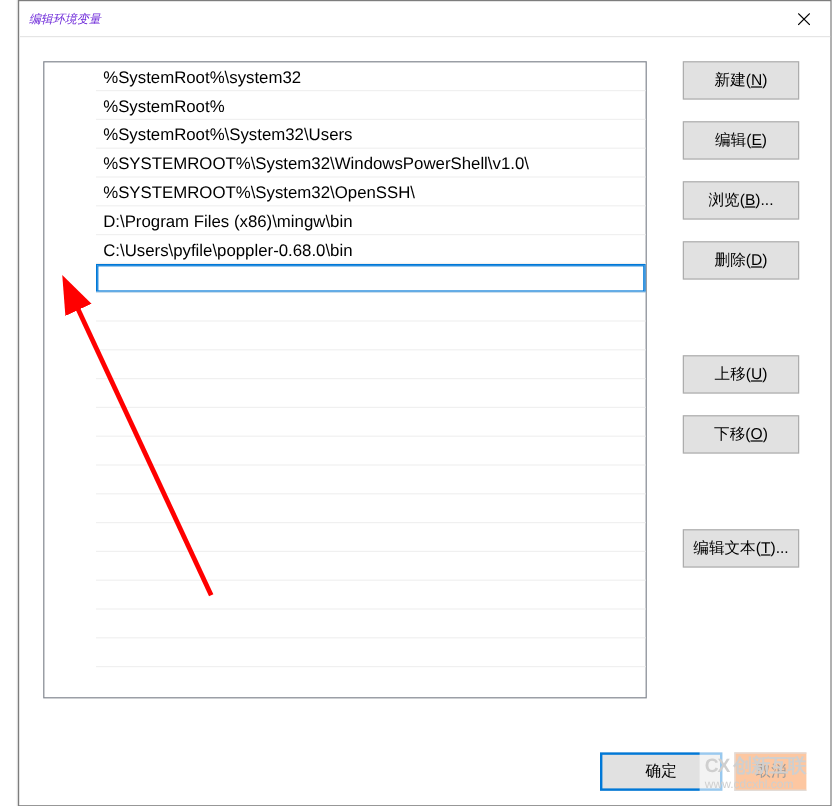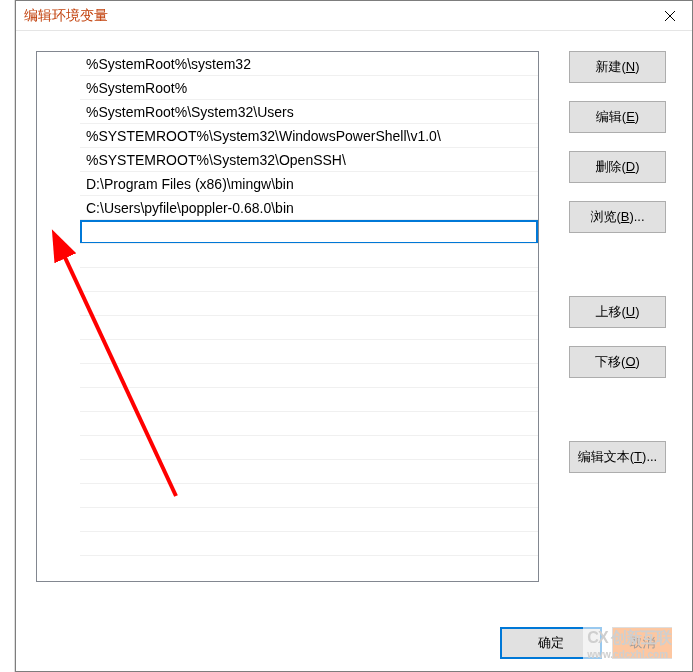--- a/index.html
+++ b/index.html
@@ -34,22 +34,23 @@
 }
 .titlebar {
   height: 30px;
   display: flex;
   align-items: center;
   justify-content: space-between;
   padding-left: 8px;
   border-bottom: 1px solid #e5e5e5;
 }
 .titlebar-title {
-  font-size: 14px;
-  color: #c2410c;
+  font-size: 10px;
+  color: #6d28d9;
+  font-style: italic;
 }
 .close-btn {
   width: 45px;
   height: 100%;
   display: flex;
   align-items: center;
   justify-content: center;
   cursor: pointer;
 }
 .content {
@@ -149,21 +150,21 @@
   bottom: 6px;
   z-index: 5;
   font-size: 16px;
   font-family: Arial, sans-serif;
   color: #cfcfcf;
   letter-spacing: -1px;
   font-weight: bold;
   background: rgba(255,255,255,0.6);
   padding: 6px 4px;
 }
-.watermark small { font-size:10px; letter-spacing:0; display:block; color:#cfcfcf; font-weight:bold;}
+.watermark small { font-size:10px; letter-spacing:0; display:block; color:#cfcfcf; font-weight:normal;}
 .arrow-svg {
   position:absolute;
   left: 20px;
   top: 55px;
   width: 500px;
   height: 500px;
   z-index: 3;
   pointer-events:none;
 }
 .underline { text-decoration: underline; }
@@ -216,24 +217,24 @@
     </div>
 
     <div class="sidebar">
       <div class="btn">
         <span><span>新建</span>(<span class="underline">N</span>)</span>
       </div>
       <div class="btn">
         <span><span>编辑</span>(<span class="underline">E</span>)</span>
       </div>
       <div class="btn">
+        <span><span>浏览</span>(<span class="underline">B</span>)<span>...</span></span>
+      </div>
+      <div class="btn">
         <span><span>删除</span>(<span class="underline">D</span>)</span>
-      </div>
-      <div class="btn">
-        <span><span>浏览</span>(<span class="underline">B</span>)<span>...</span></span>
       </div>
       <div class="btn-group-gap"></div>
       <div class="btn">
         <span><span>上移</span>(<span class="underline">U</span>)</span>
       </div>
       <div class="btn">
         <span><span>下移</span>(<span class="underline">O</span>)</span>
       </div>
       <div class="btn-group-gap"></div>
       <div class="btn">

